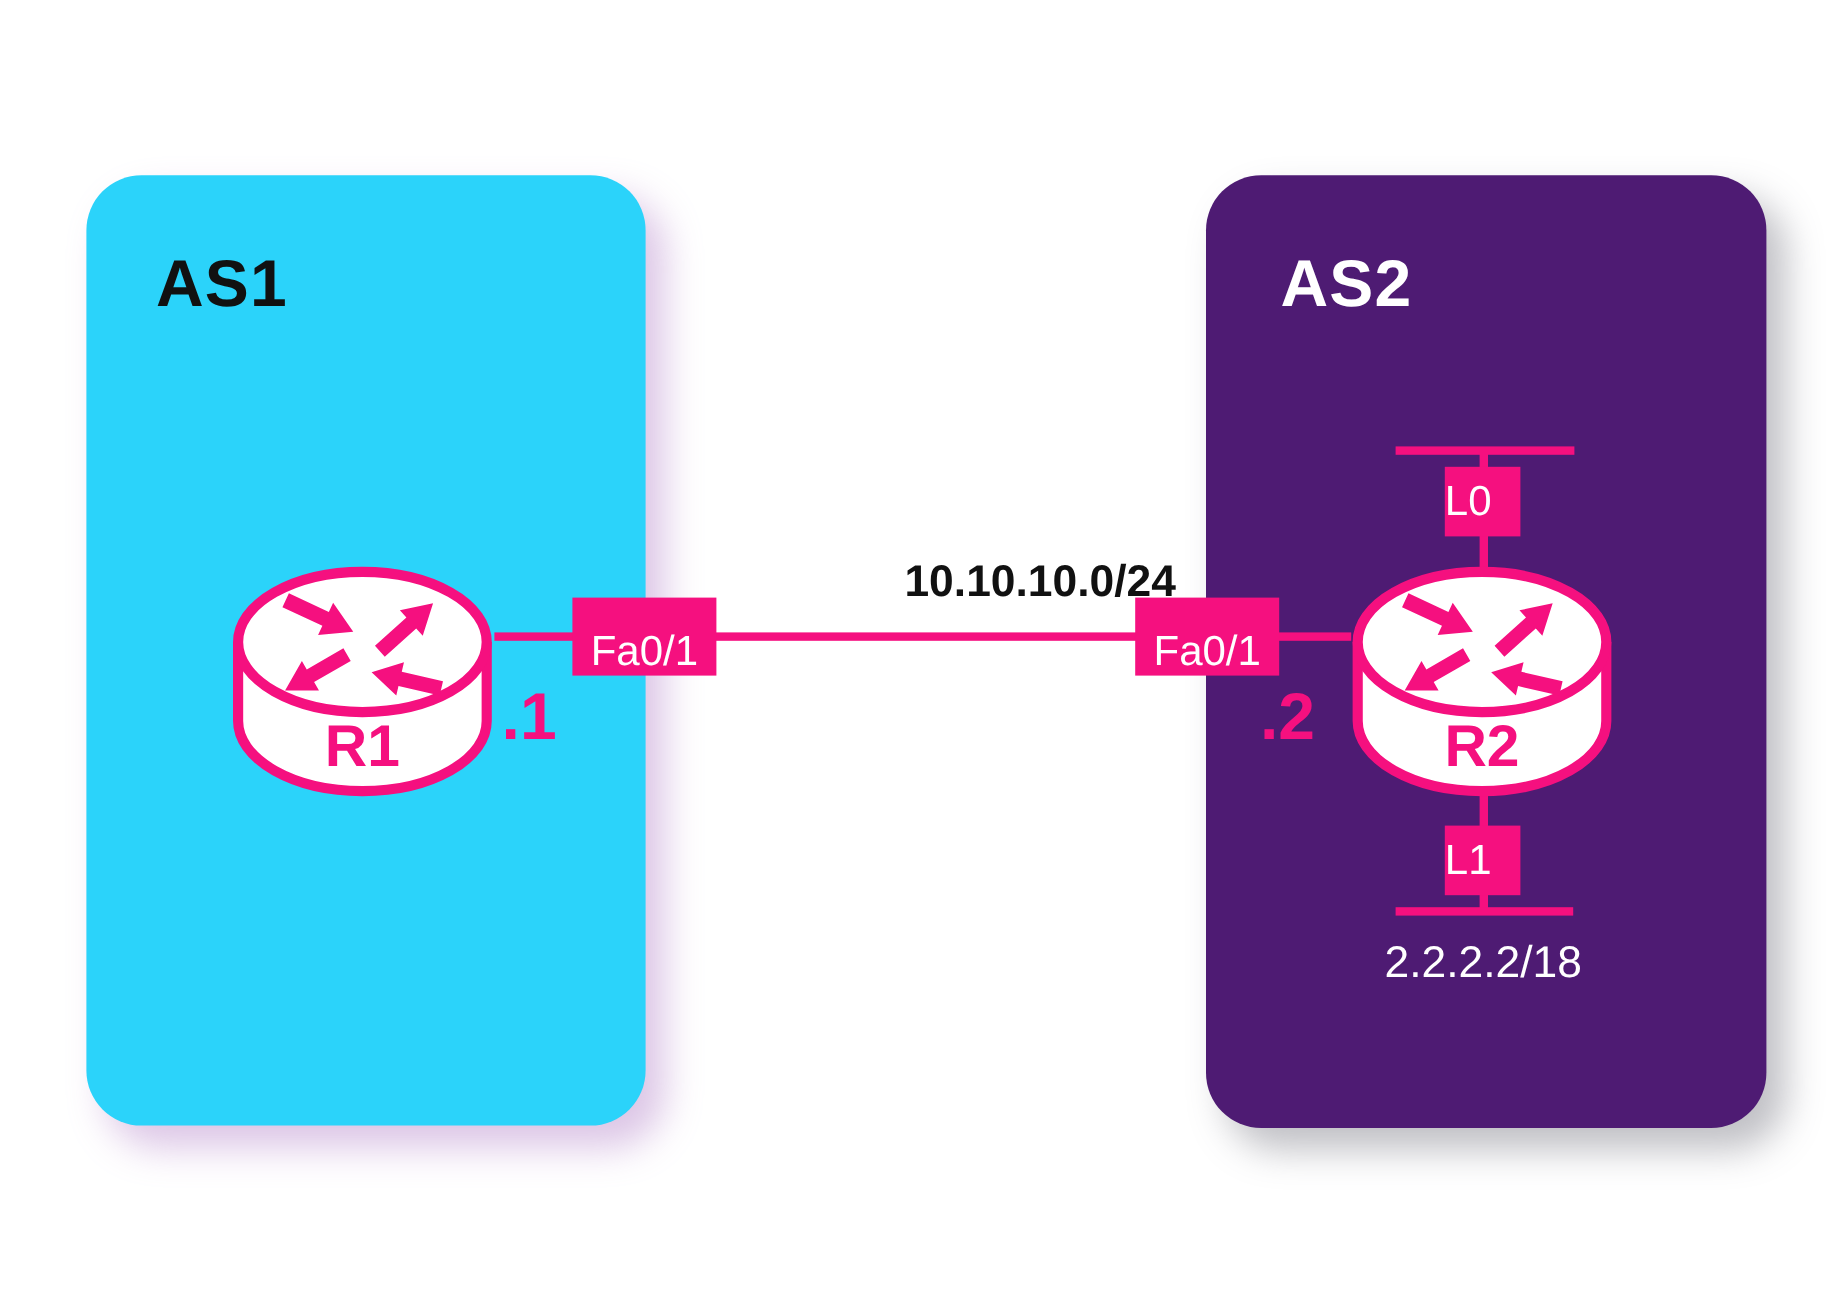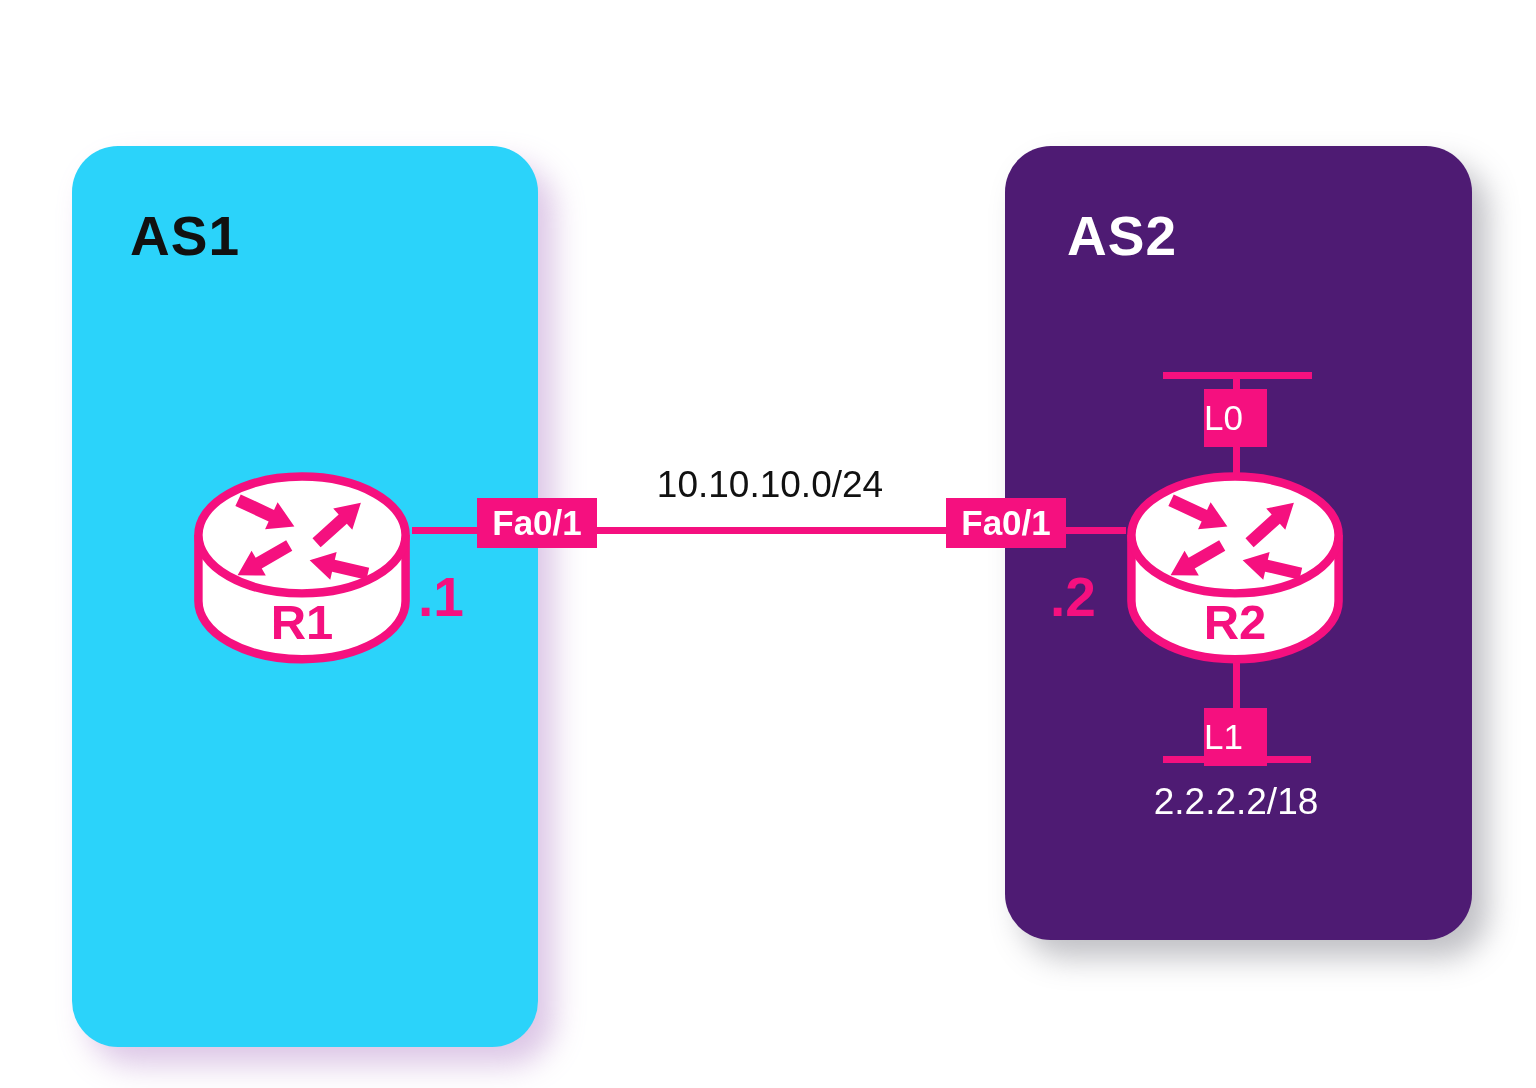--- a/index.html
+++ b/index.html
@@ -17,21 +17,21 @@
     position:relative;
     width:1536px;height:1088px;
     background:var(--background);
     overflow:hidden;
   }
   .as-box{
     position:absolute;
     border-radius:46px;
   }
   .as-box.as1{
-    left:72px;top:146px;width:466px;height:901px;
+    left:72px;top:146px;width:466px;height:792px;
     background:var(--as1-fill);
     box-shadow:16px 18px 30px rgba(178,128,200,0.45);
   }
   .as-box.as2{
     left:1005px;top:146px;width:467px;height:794px;
     background:var(--as2-fill);
     box-shadow:16px 18px 30px rgba(90,90,102,0.38);
   }
   .as-label{
     position:absolute;
@@ -43,32 +43,32 @@
   .as-label.light{left:62px;top:58px;color:var(--text-light);}
   .link-line{
     position:absolute;
     left:412px;top:527px;width:714px;height:7px;
     background:var(--accent-pink);
     z-index:1;
   }
   .subnet-label{
     position:absolute;
     left:560px;top:464px;width:420px;
-    text-align:center;
-    font-size:37px;font-weight:400;
+    text-align:right;
+    font-size:37px;font-weight:700;
     color:var(--text-dark);
     z-index:3;
   }
   .if-badge{
     position:absolute;
-    width:120px;height:50px;
+    width:120px;height:65px;
     background:var(--accent-pink);
     color:var(--text-light);
-    display:flex;align-items:center;justify-content:center;
-    font-size:35px;font-weight:700;
+    display:flex;align-items:flex-end;justify-content:center;
+    font-size:35px;font-weight:400;
     z-index:3;
   }
   .if-badge.left{left:477px;top:498px;}
   .if-badge.right{left:946px;top:498px;}
   .router-svg{
     position:absolute;
     width:226px;height:200px;
     z-index:2;
   }
   .router-svg.r1{left:189px;top:467px;}
@@ -106,21 +106,21 @@
   .lo-box{
     position:absolute;
     width:63px;height:58px;
     background:var(--accent-pink);
     color:var(--text-light);
     display:flex;align-items:center;justify-content:flex-start;
     font-size:35px;font-weight:500;
     z-index:3;
   }
   .lo-box.l0{left:1204px;top:389px;}
-  .lo-box.l1{left:1204px;top:708px;}
+  .lo-box.l1{left:1204px;top:688px;}
   .lo-ip{
     position:absolute;
     width:300px;text-align:center;
     font-size:37px;font-weight:500;
     color:var(--text-light);
     z-index:3;
   }
   .lo-ip.l0{left:1087px;top:308px;}
   .lo-ip.l1{left:1086px;top:781px;}
 </style>

